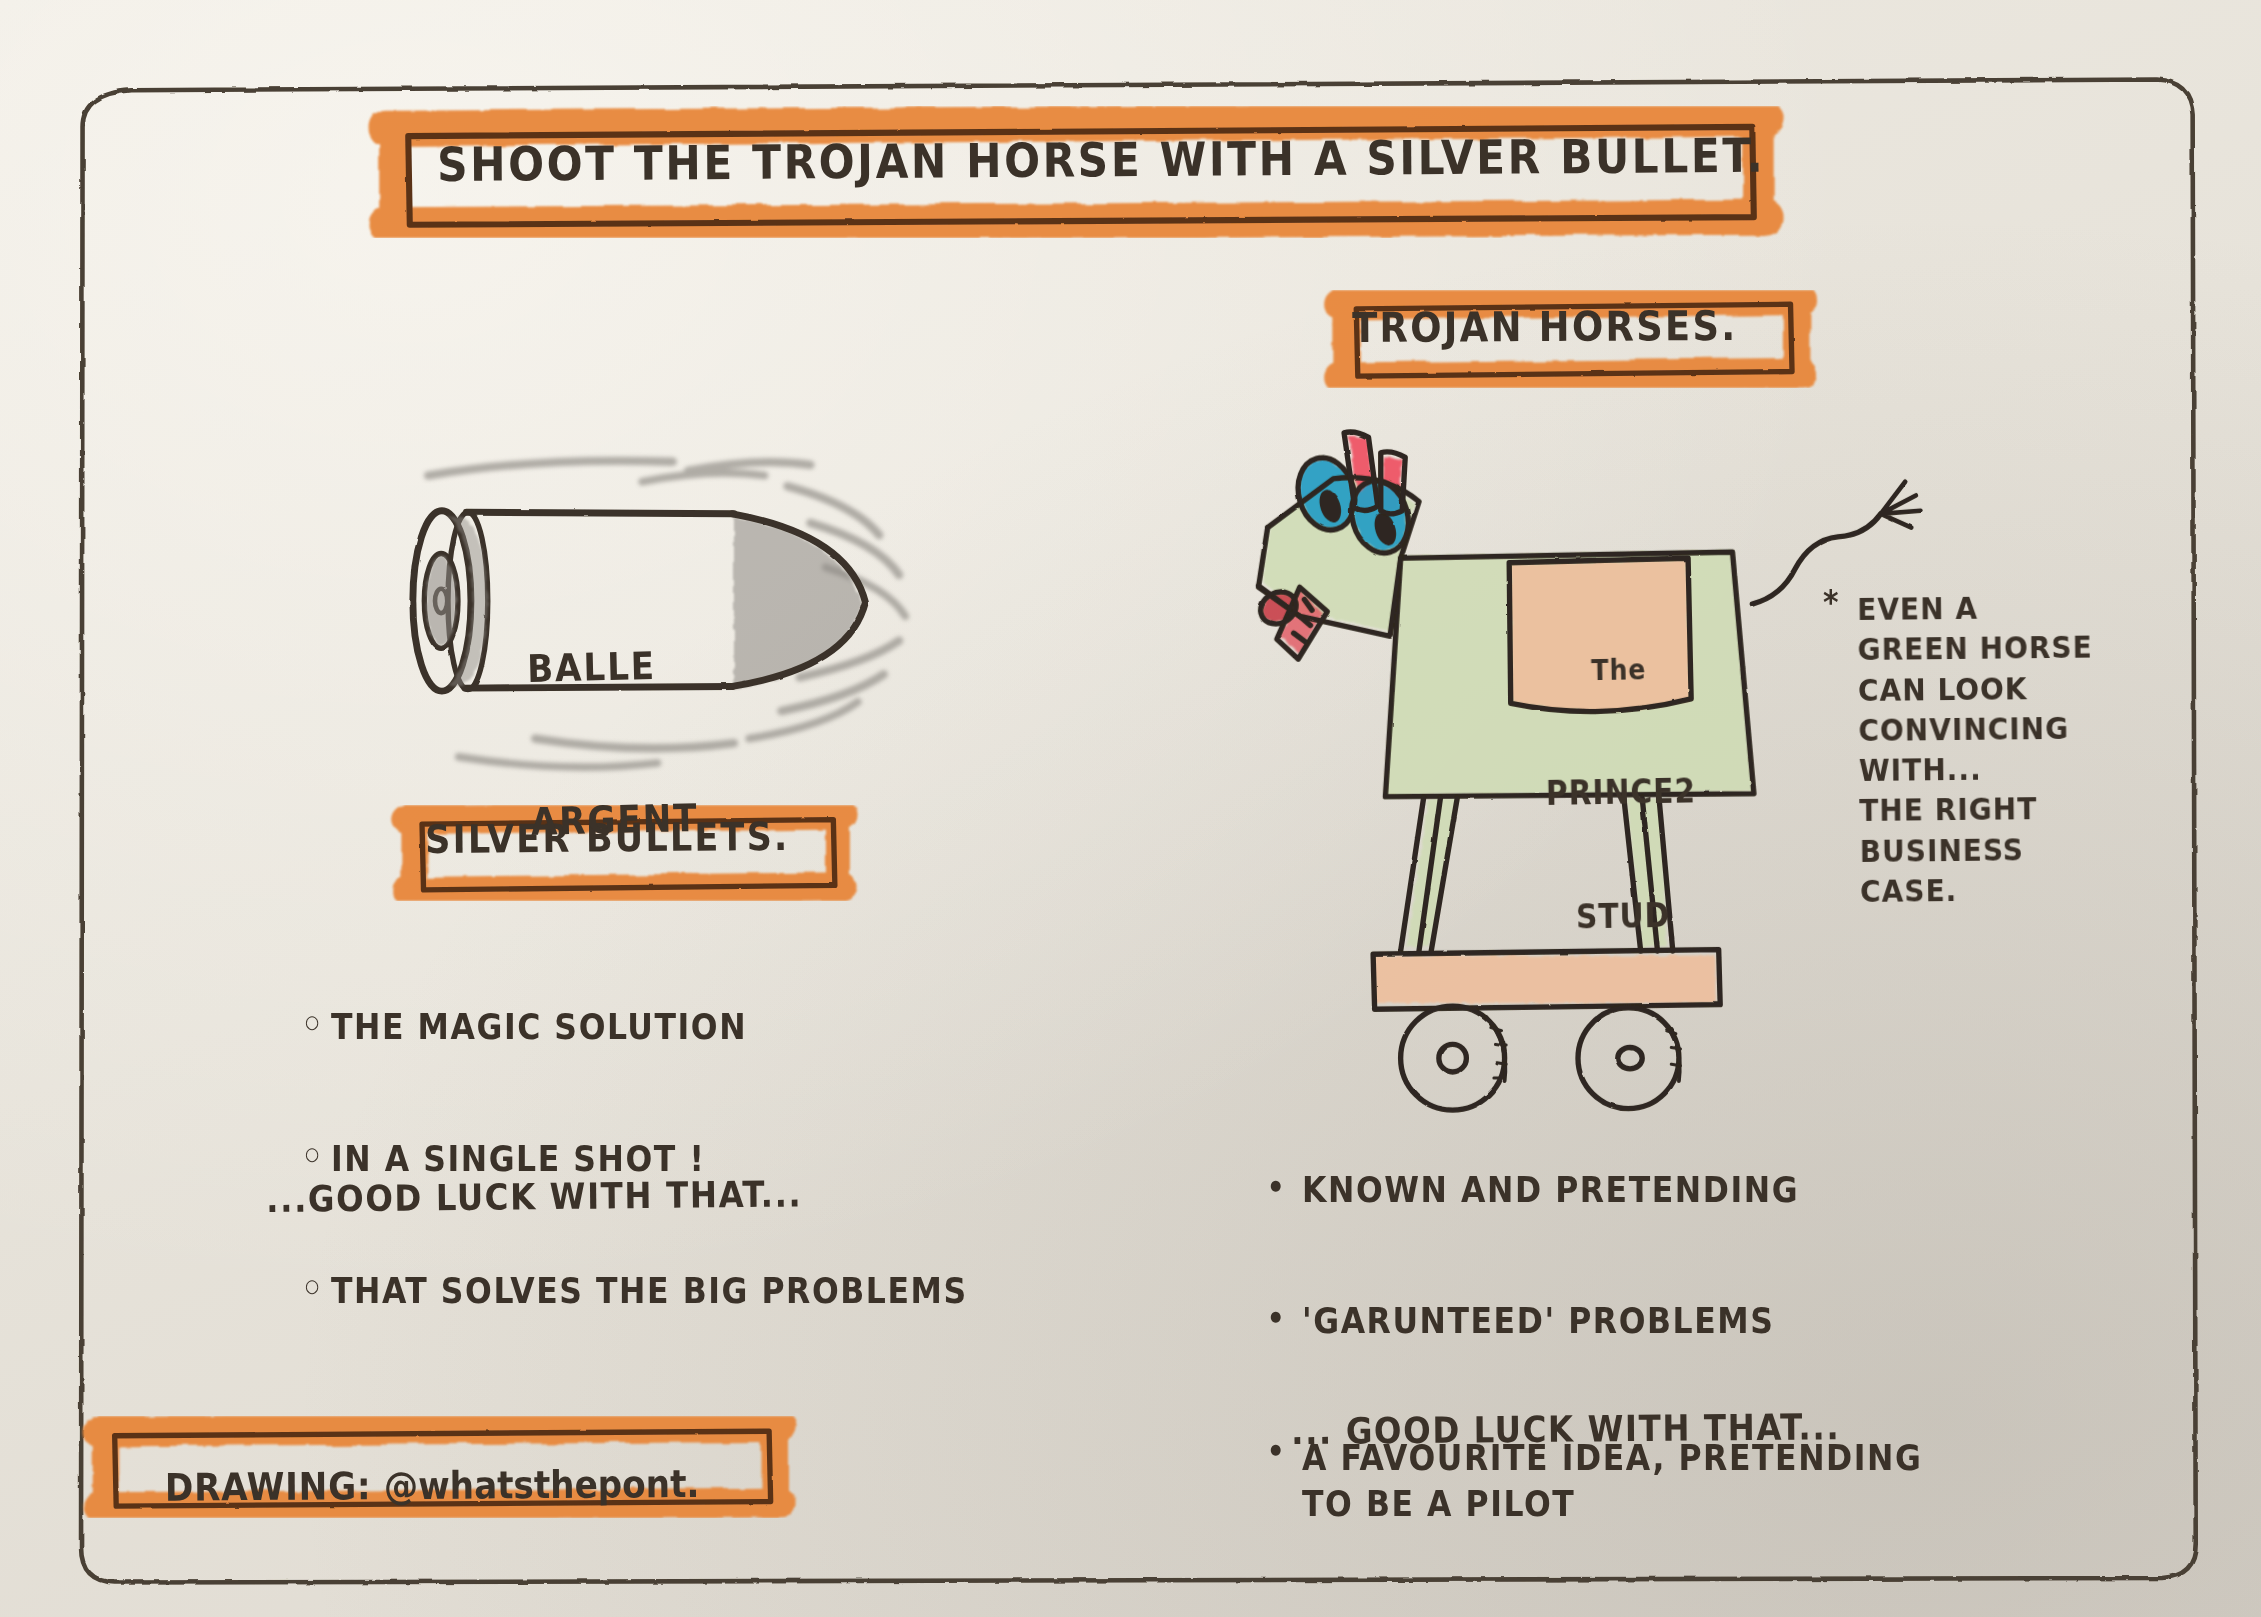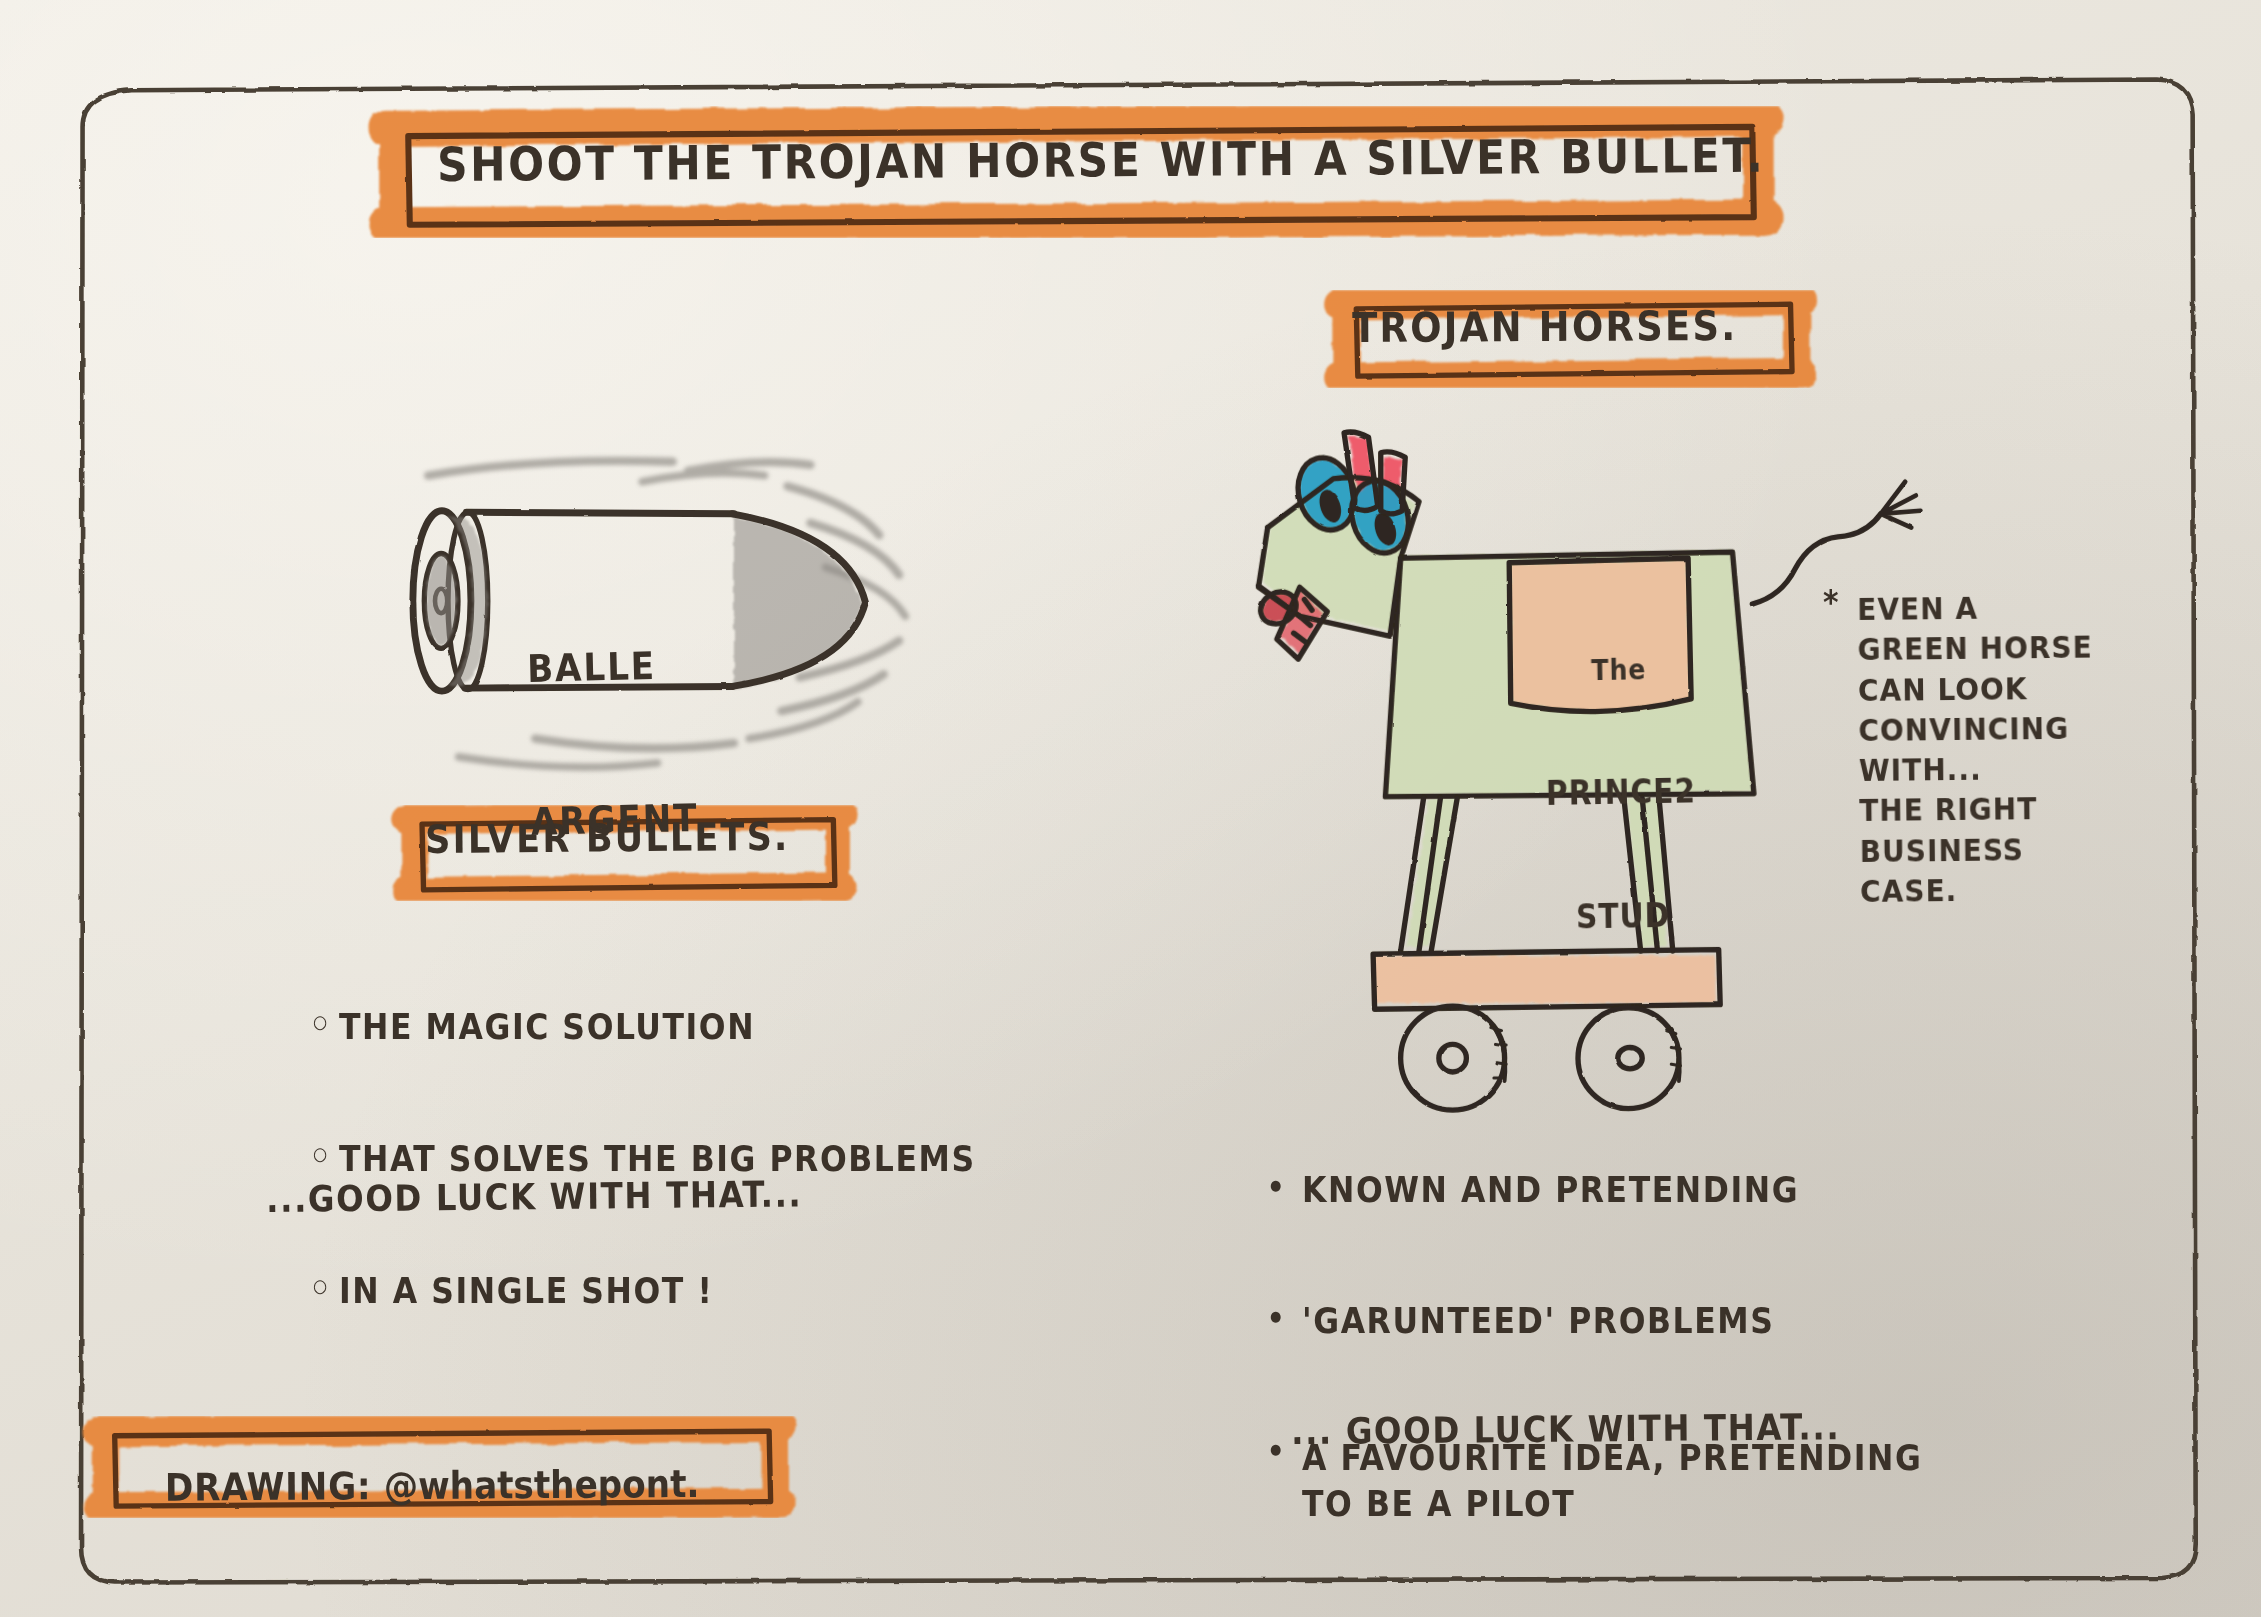--- a/index.html
+++ b/index.html
@@ -58,21 +58,21 @@
   }
 
   
   #saddle-label {
     left: 1542px; top: 571px; font-size: 33px; line-height: 1.26;
     letter-spacing: 0.03em; text-align: center; transform: rotate(-1deg);
   }
   #saddle-label .the { font-size: 28px; font-weight: 600; }
 
   
-  #silver-list { left: 313px; top: 940px; font-size: 35px; letter-spacing: 0.045em; }
+  #silver-list { left: 305px; top: 940px; font-size: 35px; letter-spacing: 0.045em; }
   #silver-list .li { position: relative; margin-bottom: 27px; padding-left: 26px; white-space: pre; }
   #silver-list .li::before {
     content: "\25CB";
     position: absolute; left: 0; top: 3px; font-size: 18px; color: #3b3229;
   }
   #silver-outro { left: 266px; top: 1182px; font-size: 36px; letter-spacing: 0.045em; transform: rotate(-0.6deg); }
 
   
   #horse-list { left: 1270px; top: 1103px; font-size: 35px; letter-spacing: 0.045em; }
   #horse-list .li { position: relative; margin-bottom: 26px; padding-left: 32px; white-space: pre; }
@@ -321,22 +321,22 @@
   </div>
 
   <div class="txt hand" id="saddle-label">
     <div class="the">The</div>
     <div>PRINCE2</div>
     <div>STUD</div>
   </div>
 
   <div class="txt hand" id="silver-list">
     <div class="li">THE MAGIC SOLUTION</div>
+    <div class="li">IN A SINGLE SHOT !</div>
     <div class="li">THAT SOLVES THE BIG PROBLEMS</div>
-    <div class="li">IN A SINGLE SHOT !</div>
   </div>
   <div class="txt hand" id="silver-outro">...GOOD LUCK WITH THAT...</div>
 
   <div class="txt hand" id="horse-list">
     <div class="li">KNOWN AND PRETENDING</div>
     <div class="li">'GARUNTEED' PROBLEMS</div>
     <div class="li sub2">A FAVOURITE IDEA, PRETENDING
   TO BE A PILOT</div>
   </div>
   <div class="txt hand" id="horse-outro">... GOOD LUCK WITH THAT...</div>

